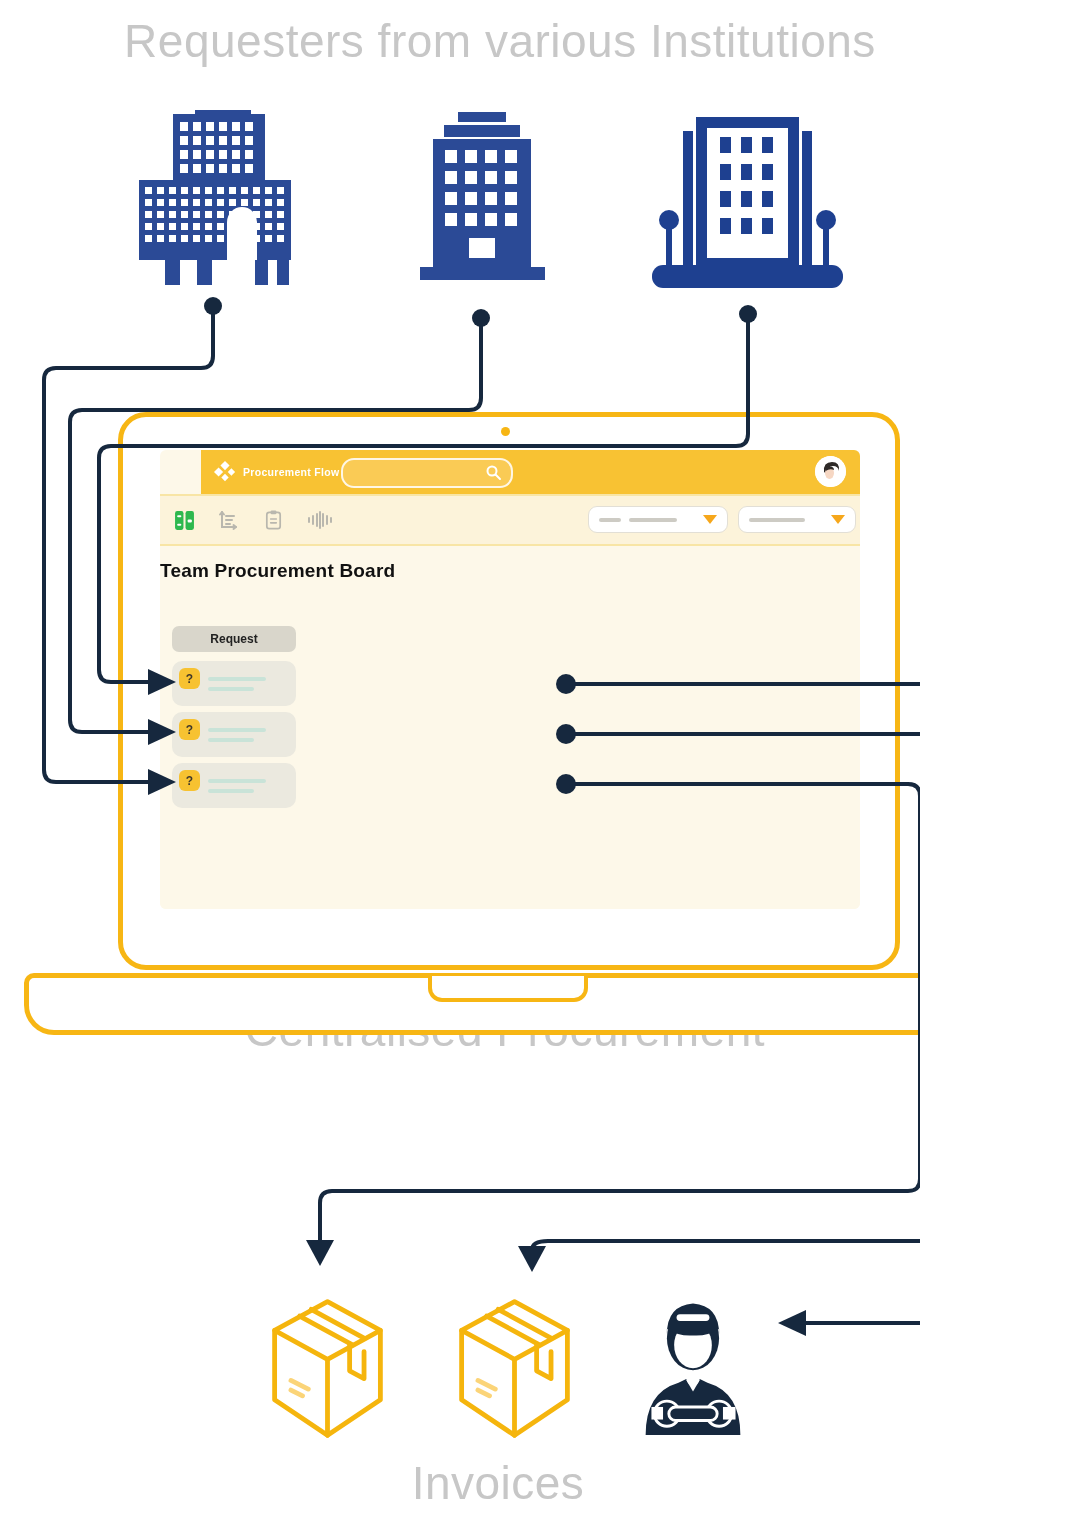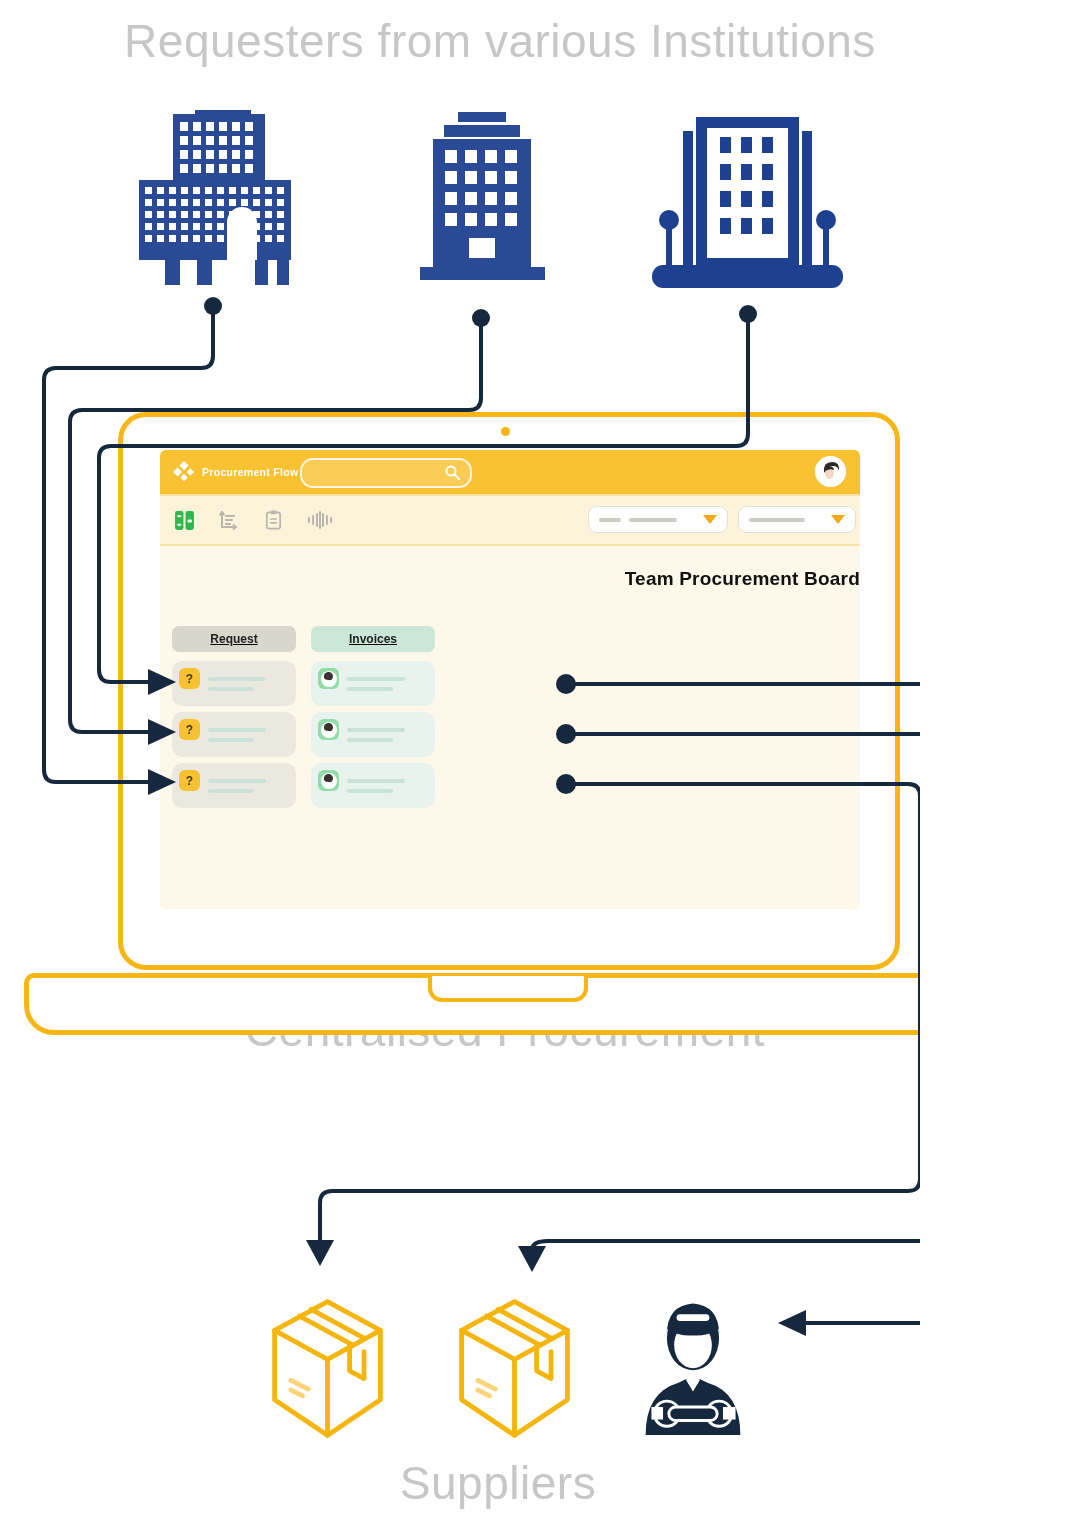--- a/index.html
+++ b/index.html
@@ -18,42 +18,42 @@
                  background:#fff;border:5px solid #F7B614;border-radius:28px;z-index:5;}
   .camera-dot{position:absolute;left:378px;top:10px;width:9px;height:9px;border-radius:50%;
               background:#F7B614;}
   .laptop-base{position:absolute;left:24px;top:973px;width:959px;height:52px;background:#fff;
                border:5px solid #F7B614;border-radius:10px 10px 30px 30px;z-index:5;}
   .base-notch{position:absolute;left:399px;top:-2px;width:152px;height:22px;background:#fff;
               border:4px solid #F7B614;border-top:none;border-radius:0 0 14px 14px;}
   
   .app{position:absolute;left:37px;top:33px;width:700px;height:459px;border-radius:6px;
        overflow:hidden;background:#FDF8E9;}
-  .app-header{position:relative;height:44px;background:#F8C233;}
+  .app-header{position:relative;height:44px;background:#F8C233;margin-left:41px;}
   .logo{position:absolute;left:13px;top:11px;display:flex;align-items:center;gap:7px;}
   .brand{color:#fff;font-size:10.5px;font-weight:bold;letter-spacing:.3px;}
   .searchbox{position:absolute;left:140px;top:8px;width:168px;height:26px;border-radius:13px;
              background:#FACB55;border:2px solid rgba(255,255,255,.85);}
   .searchbox .mag{position:absolute;right:9px;top:4px;}
   .avatar{position:absolute;right:14px;top:6px;width:31px;height:31px;border-radius:50%;
           background:#fff;overflow:hidden;}
   .app-toolbar{position:relative;height:48px;background:#FCF3DA;
                border-top:2px solid #F8E5A5;border-bottom:2px solid #F8E5A5;}
   .tool-icons{position:absolute;left:14px;top:0;height:48px;display:flex;align-items:center;gap:23px;}
   .dd{position:absolute;top:10px;height:27px;background:#fff;border:1.5px solid #E2DFD6;
       border-radius:9px;display:flex;align-items:center;gap:8px;padding:0 10px;box-sizing:border-box;}
   .dd1{left:428px;width:140px;}
   .dd2{left:578px;width:118px;}
   .dash{height:4px;border-radius:2px;background:#CDCBC4;display:inline-block;}
   .tri{width:0;height:0;border-left:7px solid transparent;border-right:7px solid transparent;
        border-top:9px solid #F6A71B;margin-left:auto;}
   .board{position:relative;height:363px;background:#FDF8E9;}
-  .board-title{position:absolute;left:0;top:22px;width:100%;text-align:right;color:#111;
+  .board-title{position:absolute;left:0;top:14px;width:100%;text-align:left;color:#111;
                font-size:19px;font-weight:bold;letter-spacing:.2px;}
-  .board-cols{position:absolute;left:12px;top:80px;display:flex;gap:15px;text-decoration:underline;}
+  .board-cols{position:absolute;left:12px;top:80px;display:flex;gap:15px;}
   .col{width:124px;}
   .col-header{height:26px;border-radius:7px;display:flex;align-items:center;justify-content:center;
               font-size:12px;font-weight:bold;color:#222;margin-bottom:9px;}
   .card{position:relative;height:45px;border-radius:10px;margin-bottom:6px;}
   .badge{position:absolute;left:7px;top:7px;width:21px;height:21px;border-radius:6px;}
   .badge.q{display:flex;align-items:center;justify-content:center;font-size:12px;
            font-weight:bold;color:#41392A;}
   .badge.avatar::before{content:"";position:absolute;inset:2.5px;background:#fff;border-radius:50%;}
   .badge.avatar::after{content:"";position:absolute;left:6px;top:4px;width:9px;height:8px;
            background:#3A332F;border-radius:55% 55% 45% 45%;transform:rotate(10deg);}
@@ -64,21 +64,21 @@
   .overlay{position:absolute;left:0;top:0;z-index:50;pointer-events:none;}
   .suppliers-icon{position:absolute;z-index:6;}
 </style>
 </head>
 <body>
 
 <div class="canvas">
 
   <div class="caption cap-top">Requesters from various Institutions</div>
   <div class="caption cap-mid">Centralised Procurement</div>
-  <div class="caption cap-bot">Suppliers</div>
+  <div class="caption cap-bot">Invoices</div>
 
   <svg class="bld" style="left:135px;top:110px;" width="160" height="175" viewBox="0 0 160 175">
     <defs>
       <pattern id="w1" x="45" y="12" width="13" height="14" patternUnits="userSpaceOnUse">
           <rect width="8" height="9" fill="#fff"></rect>
         </pattern>
       <pattern id="w1b" x="10" y="77" width="12" height="12" patternUnits="userSpaceOnUse">
           <rect width="7" height="7" fill="#fff"></rect>
         </pattern>
     </defs>
@@ -215,38 +215,20 @@
                 <span class="badge q" style="background: rgb(247, 194, 49);">?</span>
                 <span class="pline p1"></span>
                 <span class="pline p2"></span>
               </div>
               <div class="card" style="background: rgb(235, 233, 223);">
                 <span class="badge q" style="background: rgb(247, 194, 49);">?</span>
                 <span class="pline p1"></span>
                 <span class="pline p2"></span>
               </div>
             </div>
-            <div class="col">
-              <div class="col-header" style="background: rgb(203, 231, 216);">Invoices</div>
-              <div class="card" style="background: rgb(231, 243, 236);">
-                <span class="badge avatar" style="background: rgb(146, 220, 169);"></span>
-                <span class="pline p1"></span>
-                <span class="pline p2"></span>
-              </div>
-              <div class="card" style="background: rgb(231, 243, 236);">
-                <span class="badge avatar" style="background: rgb(146, 220, 169);"></span>
-                <span class="pline p1"></span>
-                <span class="pline p2"></span>
-              </div>
-              <div class="card" style="background: rgb(231, 243, 236);">
-                <span class="badge avatar" style="background: rgb(146, 220, 169);"></span>
-                <span class="pline p1"></span>
-                <span class="pline p2"></span>
-              </div>
-            </div>
           </div>
       </div>
     </div>
   </div>
 
   <div class="laptop-base">
     <div class="base-notch"></div>
   </div>
 
   <svg class="suppliers-icon" style="left:265px;top:1293px;" width="125" height="148" viewBox="0 0 130 152">

